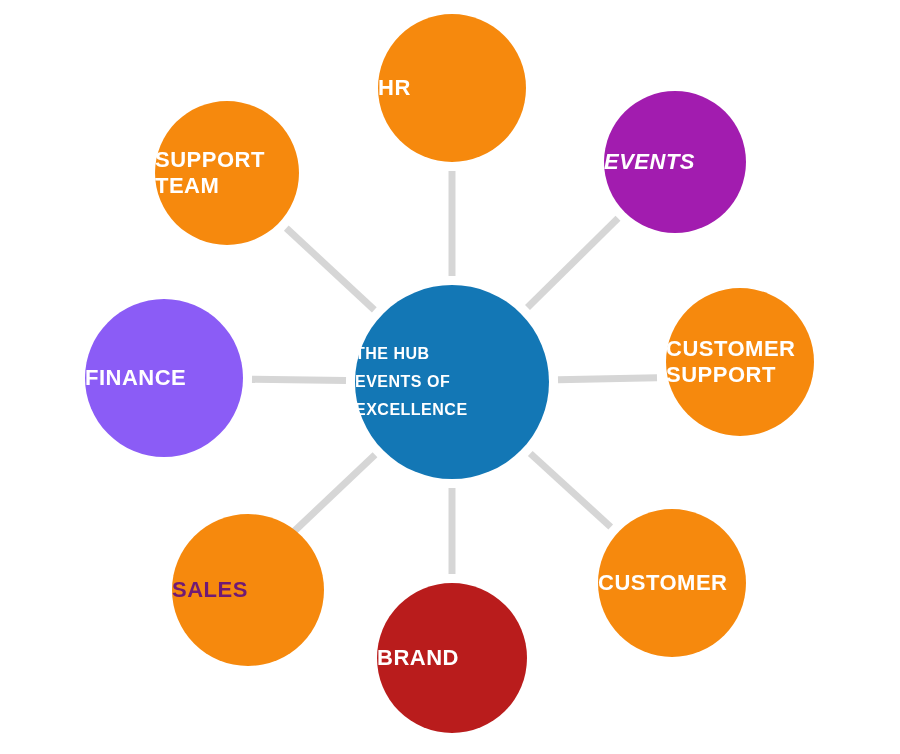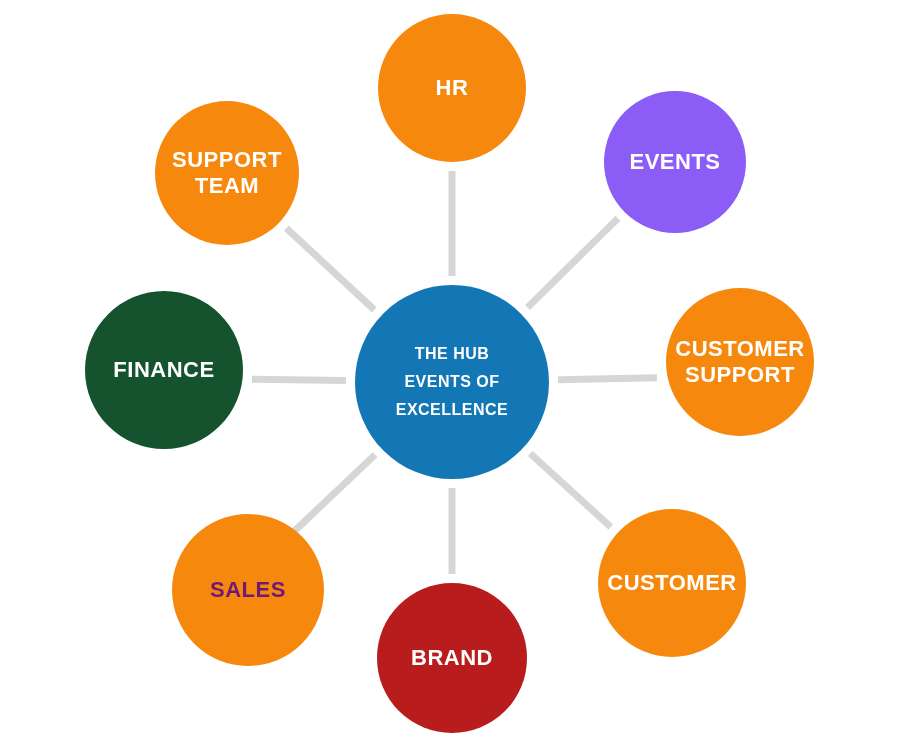--- a/index.html
+++ b/index.html
@@ -26,21 +26,21 @@
     position: absolute;
     border-radius: 50%;
     display: flex;
     align-items: center;
     justify-content: center;
     font-weight: 700;
     text-align: center;
   }
   .node-label {
     width: 100%;
-    text-align: center;
+    text-align: left;
     letter-spacing: 0.5px;
   }
   .satellite .node-label {
     font-size: 22px;
     line-height: 26px;
   }
   .hub .node-label {
     font-size: 16px;
     line-height: 28px;
   }
@@ -65,34 +65,34 @@
   <div class="node hub" id="hub" style="left: 355px; top: 285px; width: 194px; height: 194px; background: rgb(19, 119, 181); color: rgb(255, 255, 255);">
     <div class="node-label">
       <span>THE HUB</span>
       <span>EVENTS OF</span>
       <span>EXCELLENCE</span>
     </div>
   </div>
 <div class="node satellite" style="left: 378px; top: 14px; width: 148px; height: 148px; background: rgb(246, 137, 13); color: rgb(255, 255, 255);">
       <div class="node-label">HR</div>
     </div>
-    <div class="node satellite" style="left: 604px; top: 91px; width: 142px; height: 142px; background: #8b5cf6; color: rgb(255, 255, 255);">
+    <div class="node satellite" style="left: 604px; top: 91px; width: 142px; height: 142px; background: #a21caf; color: rgb(255, 255, 255); font-style: italic;">
       <div class="node-label">EVENTS</div>
     </div>
     <div class="node satellite" style="left: 666px; top: 288px; width: 148px; height: 148px; background: rgb(246, 137, 13); color: rgb(255, 255, 255);">
       <div class="node-label">CUSTOMER SUPPORT</div>
     </div>
     <div class="node satellite" style="left: 598px; top: 509px; width: 148px; height: 148px; background: rgb(246, 137, 13); color: rgb(255, 255, 255);">
       <div class="node-label">CUSTOMER</div>
     </div>
     <div class="node satellite" style="left: 377px; top: 583px; width: 150px; height: 150px; background: #b91c1c; color: rgb(255, 255, 255);">
       <div class="node-label">BRAND</div>
     </div>
     <div class="node satellite" style="left: 172px; top: 514px; width: 152px; height: 152px; background: rgb(246, 137, 13); color: #701a75;">
       <div class="node-label">SALES</div>
     </div>
-    <div class="node satellite" style="left: 85px; top: 291px; width: 158px; height: 158px; background: #14532d; color: rgb(255, 255, 255);">
+    <div class="node satellite" style="left: 85px; top: 299px; width: 158px; height: 158px; background: #8b5cf6; color: rgb(255, 255, 255);">
       <div class="node-label">FINANCE</div>
     </div>
     <div class="node satellite" style="left: 155px; top: 101px; width: 144px; height: 144px; background: rgb(246, 137, 13); color: rgb(255, 255, 255);">
       <div class="node-label">SUPPORT TEAM</div>
     </div>
   </div>
 
 </body></html>

